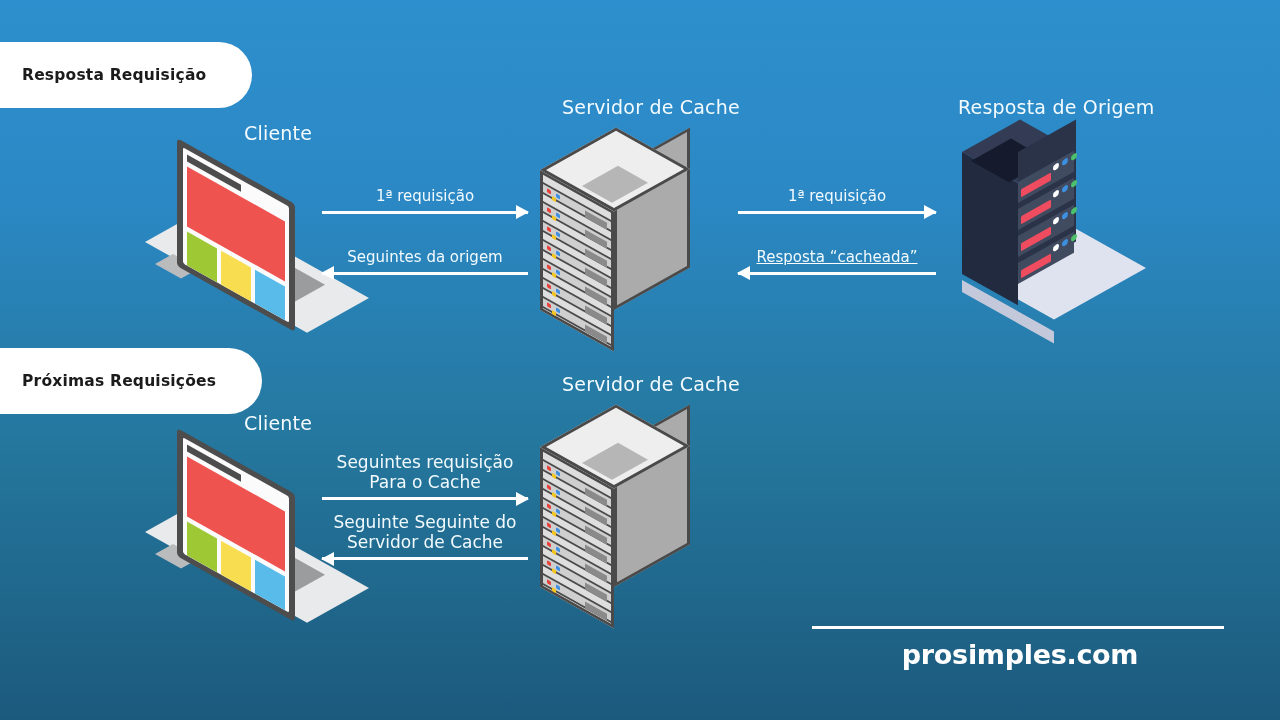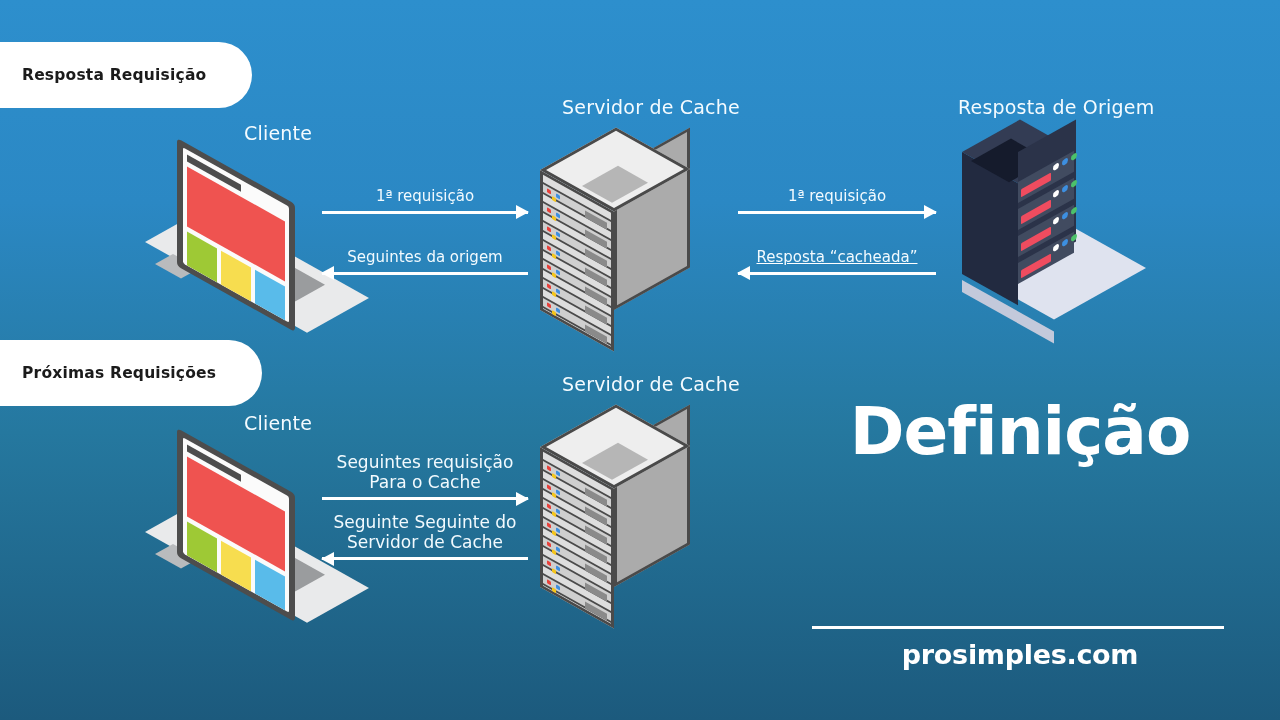--- a/index.html
+++ b/index.html
@@ -23,21 +23,21 @@
     align-items:center;
     padding:0 46px 0 22px;
     color:#1b1b1b;
     font-weight:bold;
     font-size:15.5px;
     letter-spacing:.2px;
     white-space:nowrap;
     font-family:"DejaVu Sans", sans-serif;
   }
   #badge-first { top:42px; }
-  #badge-next  { top:340px; }
+  #badge-next  { top:348px; }
 
   
   .caption {
     position:absolute;
     font-family:"DejaVu Sans", sans-serif;
     font-size:19px;
     color:#f4fbff;
     white-space:nowrap;
     letter-spacing:.2px;
   }
@@ -410,16 +410,15 @@
   <div class="arrow-label small">Para o Cache</div>
   <div class="arrow-line right"></div>
 </div>
 <div class="arrow-group" style="left:322px; top:512px; width:206px;">
   <div class="arrow-label small">Seguinte Seguinte do</div>
   <div class="arrow-label small">Servidor de Cache</div>
   <div class="arrow-line left"></div>
 </div>
 
 <div id="title-block">
-  <div class="title-line">Definição</div>
 </div>
 <div id="title-rule"></div>
 <div id="site-name">prosimples.com</div>
 
 </body></html>

